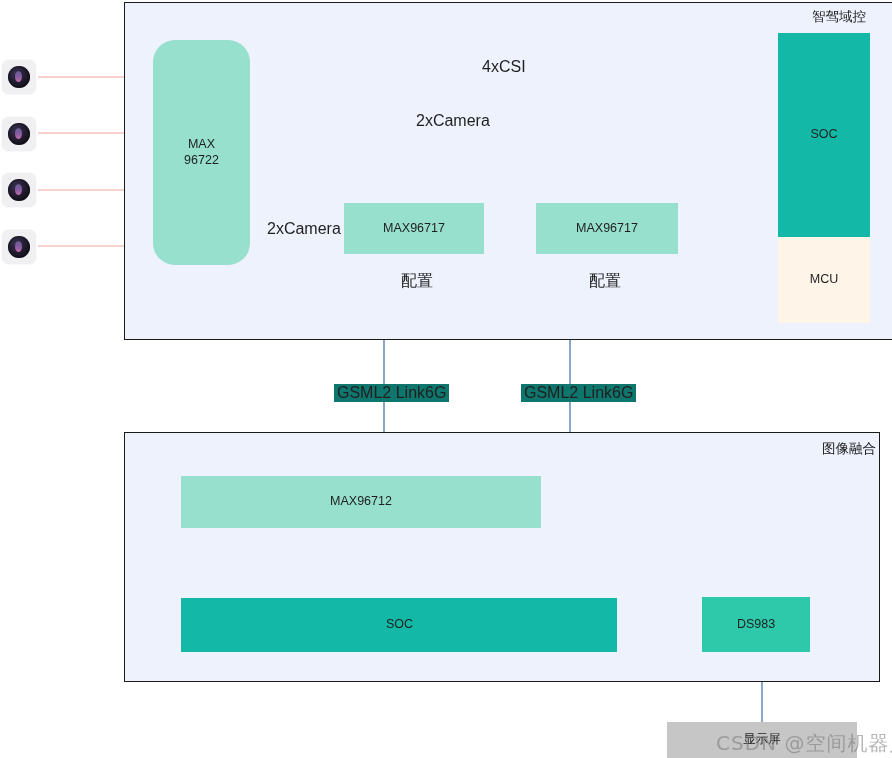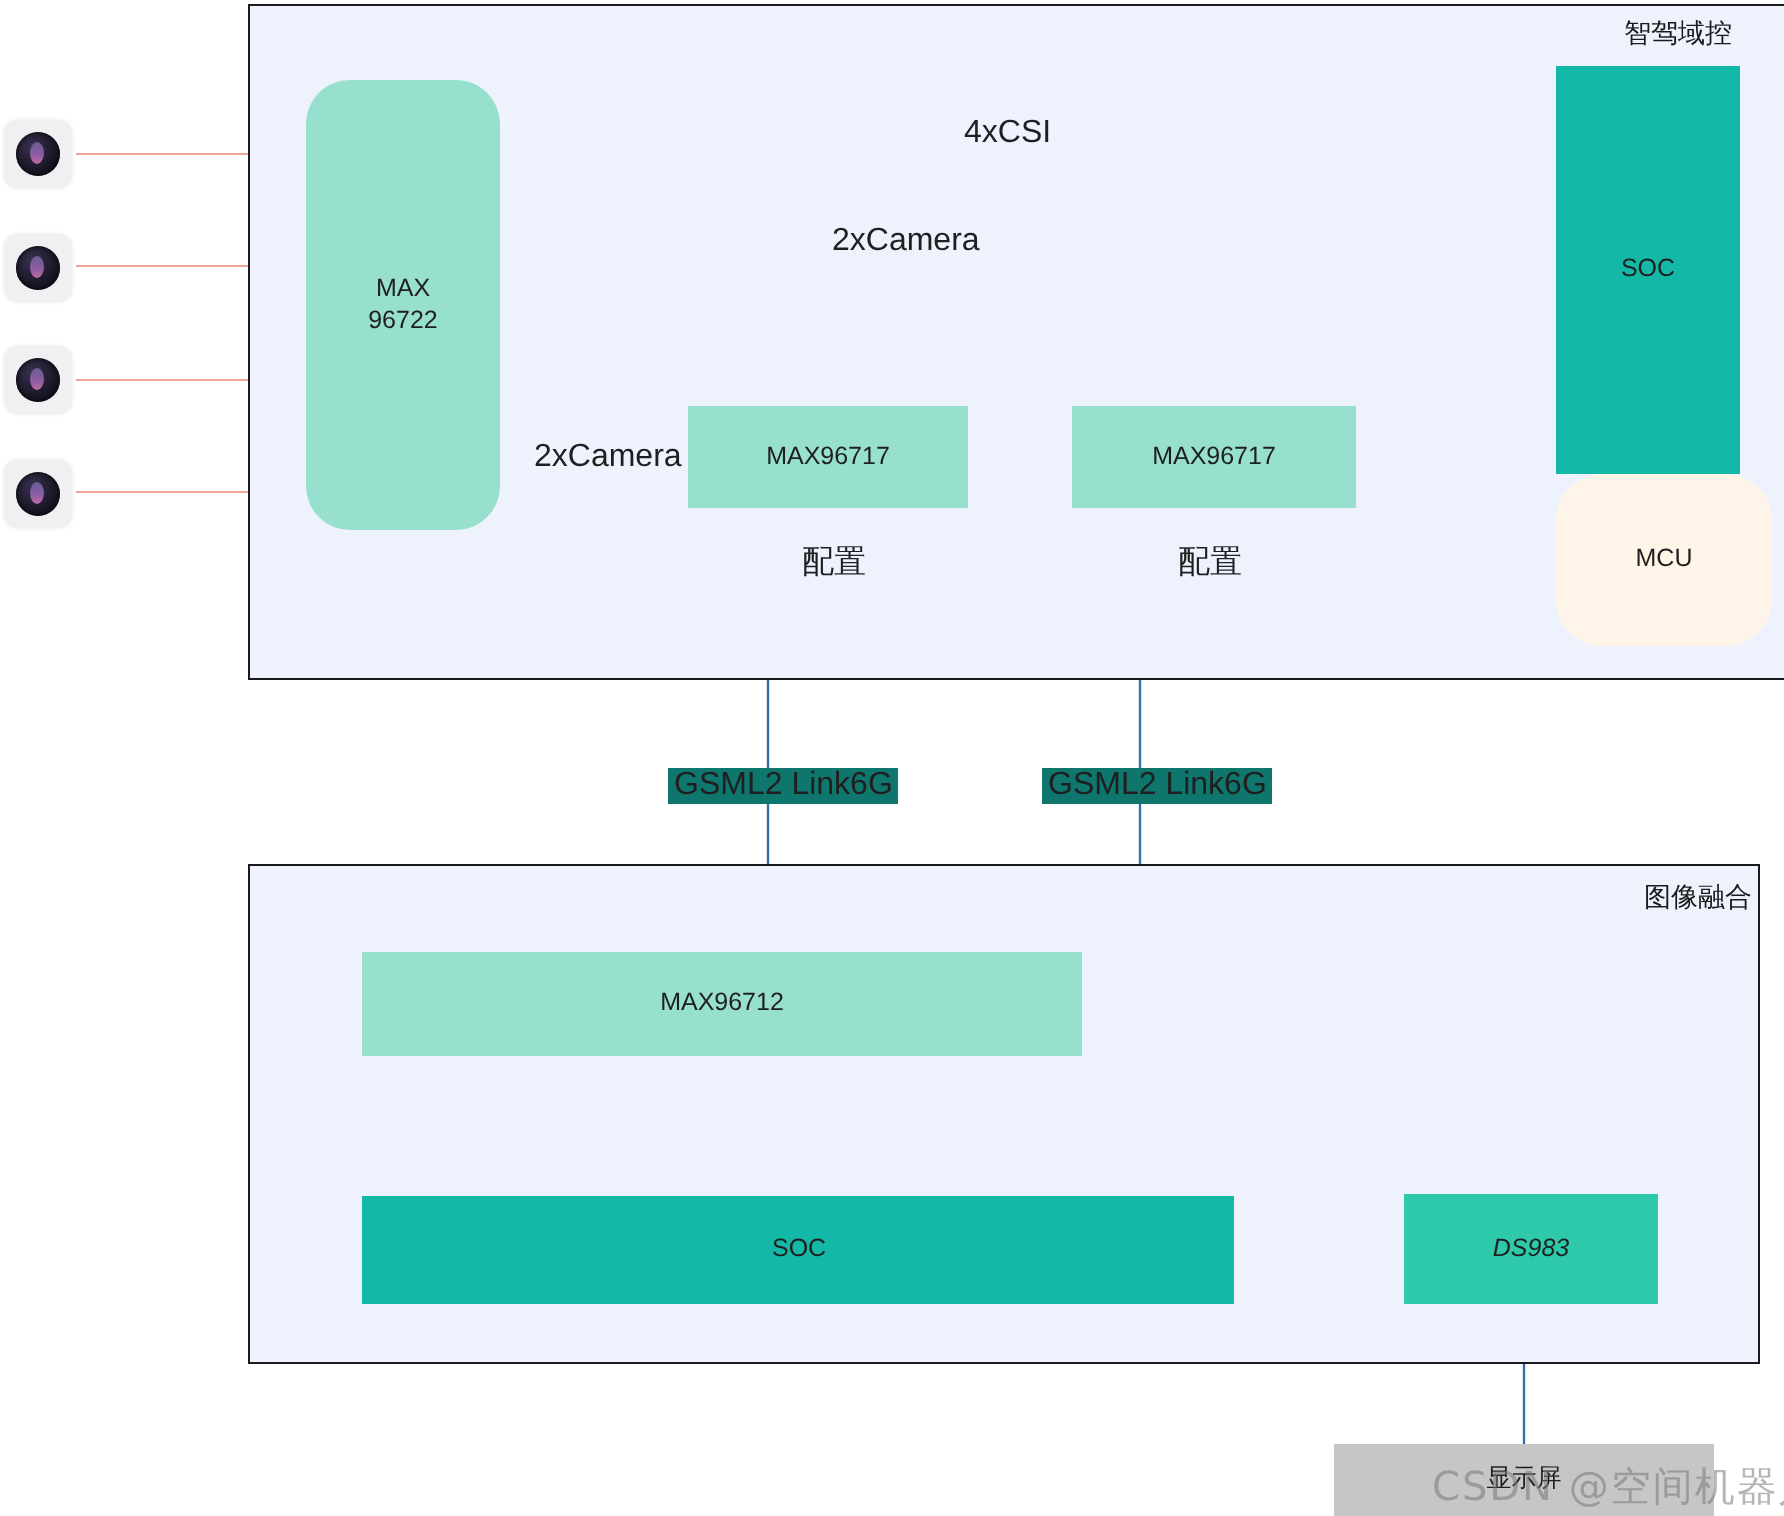--- a/index.html
+++ b/index.html
@@ -159,29 +159,29 @@
 
   <div class="node teal" style="left:153px;top:40px;width:97px;height:225px;border-radius:22px;">MAX
 96722</div>
 
   <div class="node teal" style="left:344px;top:203px;width:140px;height:51px;">MAX96717</div>
 
   <div class="node teal" style="left:536px;top:203px;width:142px;height:51px;">MAX96717</div>
 
   <div class="node orange" style="left:778px;top:33px;width:92px;height:204px;">SOC</div>
 
-  <div class="node orange-light" style="left:778px;top:237px;width:108px;height:86px;border-radius:23px;">MCU</div>
+  <div class="node orange-light" style="left:778px;top:237px;width:92px;height:86px;">MCU</div>
 
   <div class="node teal" style="left:181px;top:476px;width:360px;height:52px;">MAX96712</div>
 
   <div class="node orange" style="left:181px;top:598px;width:436px;height:54px;justify-content:flex-start;">
     <span style="position:absolute;left:205px;">SOC</span>
   </div>
 
-  <div class="node teal-strong" style="left:702px;top:597px;width:127px;height:55px;font-style:italic;">DS983</div>
+  <div class="node teal-strong" style="left:702px;top:597px;width:108px;height:55px;">DS983</div>
 
   <div class="node gray" style="left:667px;top:722px;width:190px;height:36px;">显示屏</div>
 
   <div class="edge-label" style="left:479px;top:58px;">4xCSI</div>
 
   <div class="edge-label" style="left:413px;top:112px;">2xCamera</div>
 
   <div class="edge-label" style="left:264px;top:220px;">2xCamera</div>
 
   <div class="edge-label" style="left:398px;top:271px;">配置</div>

